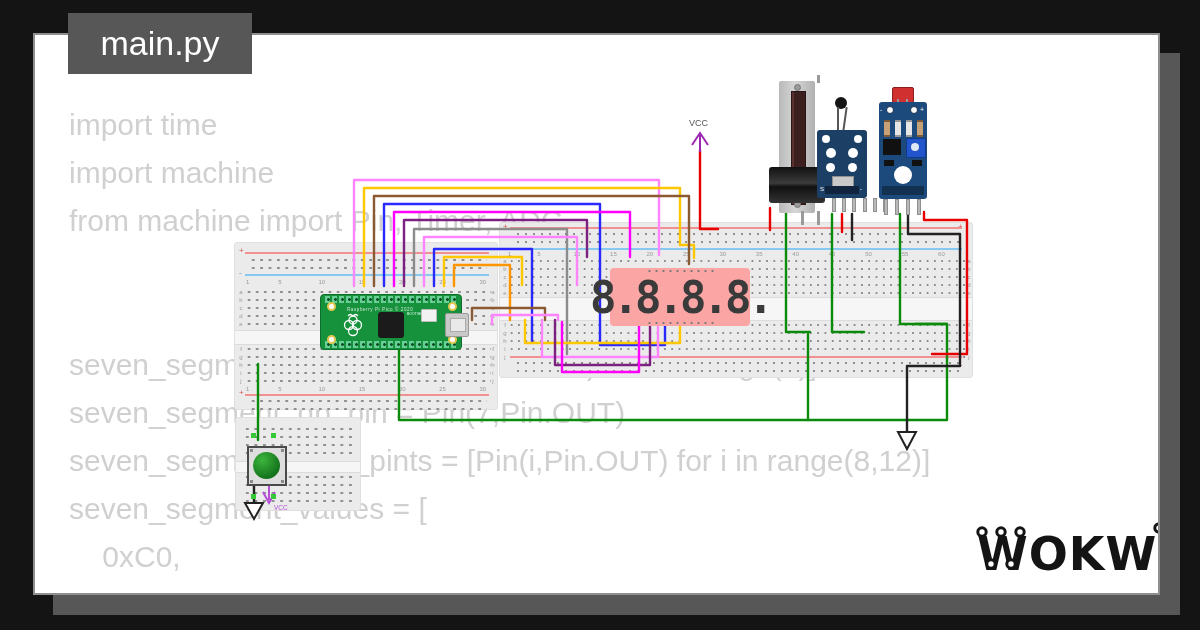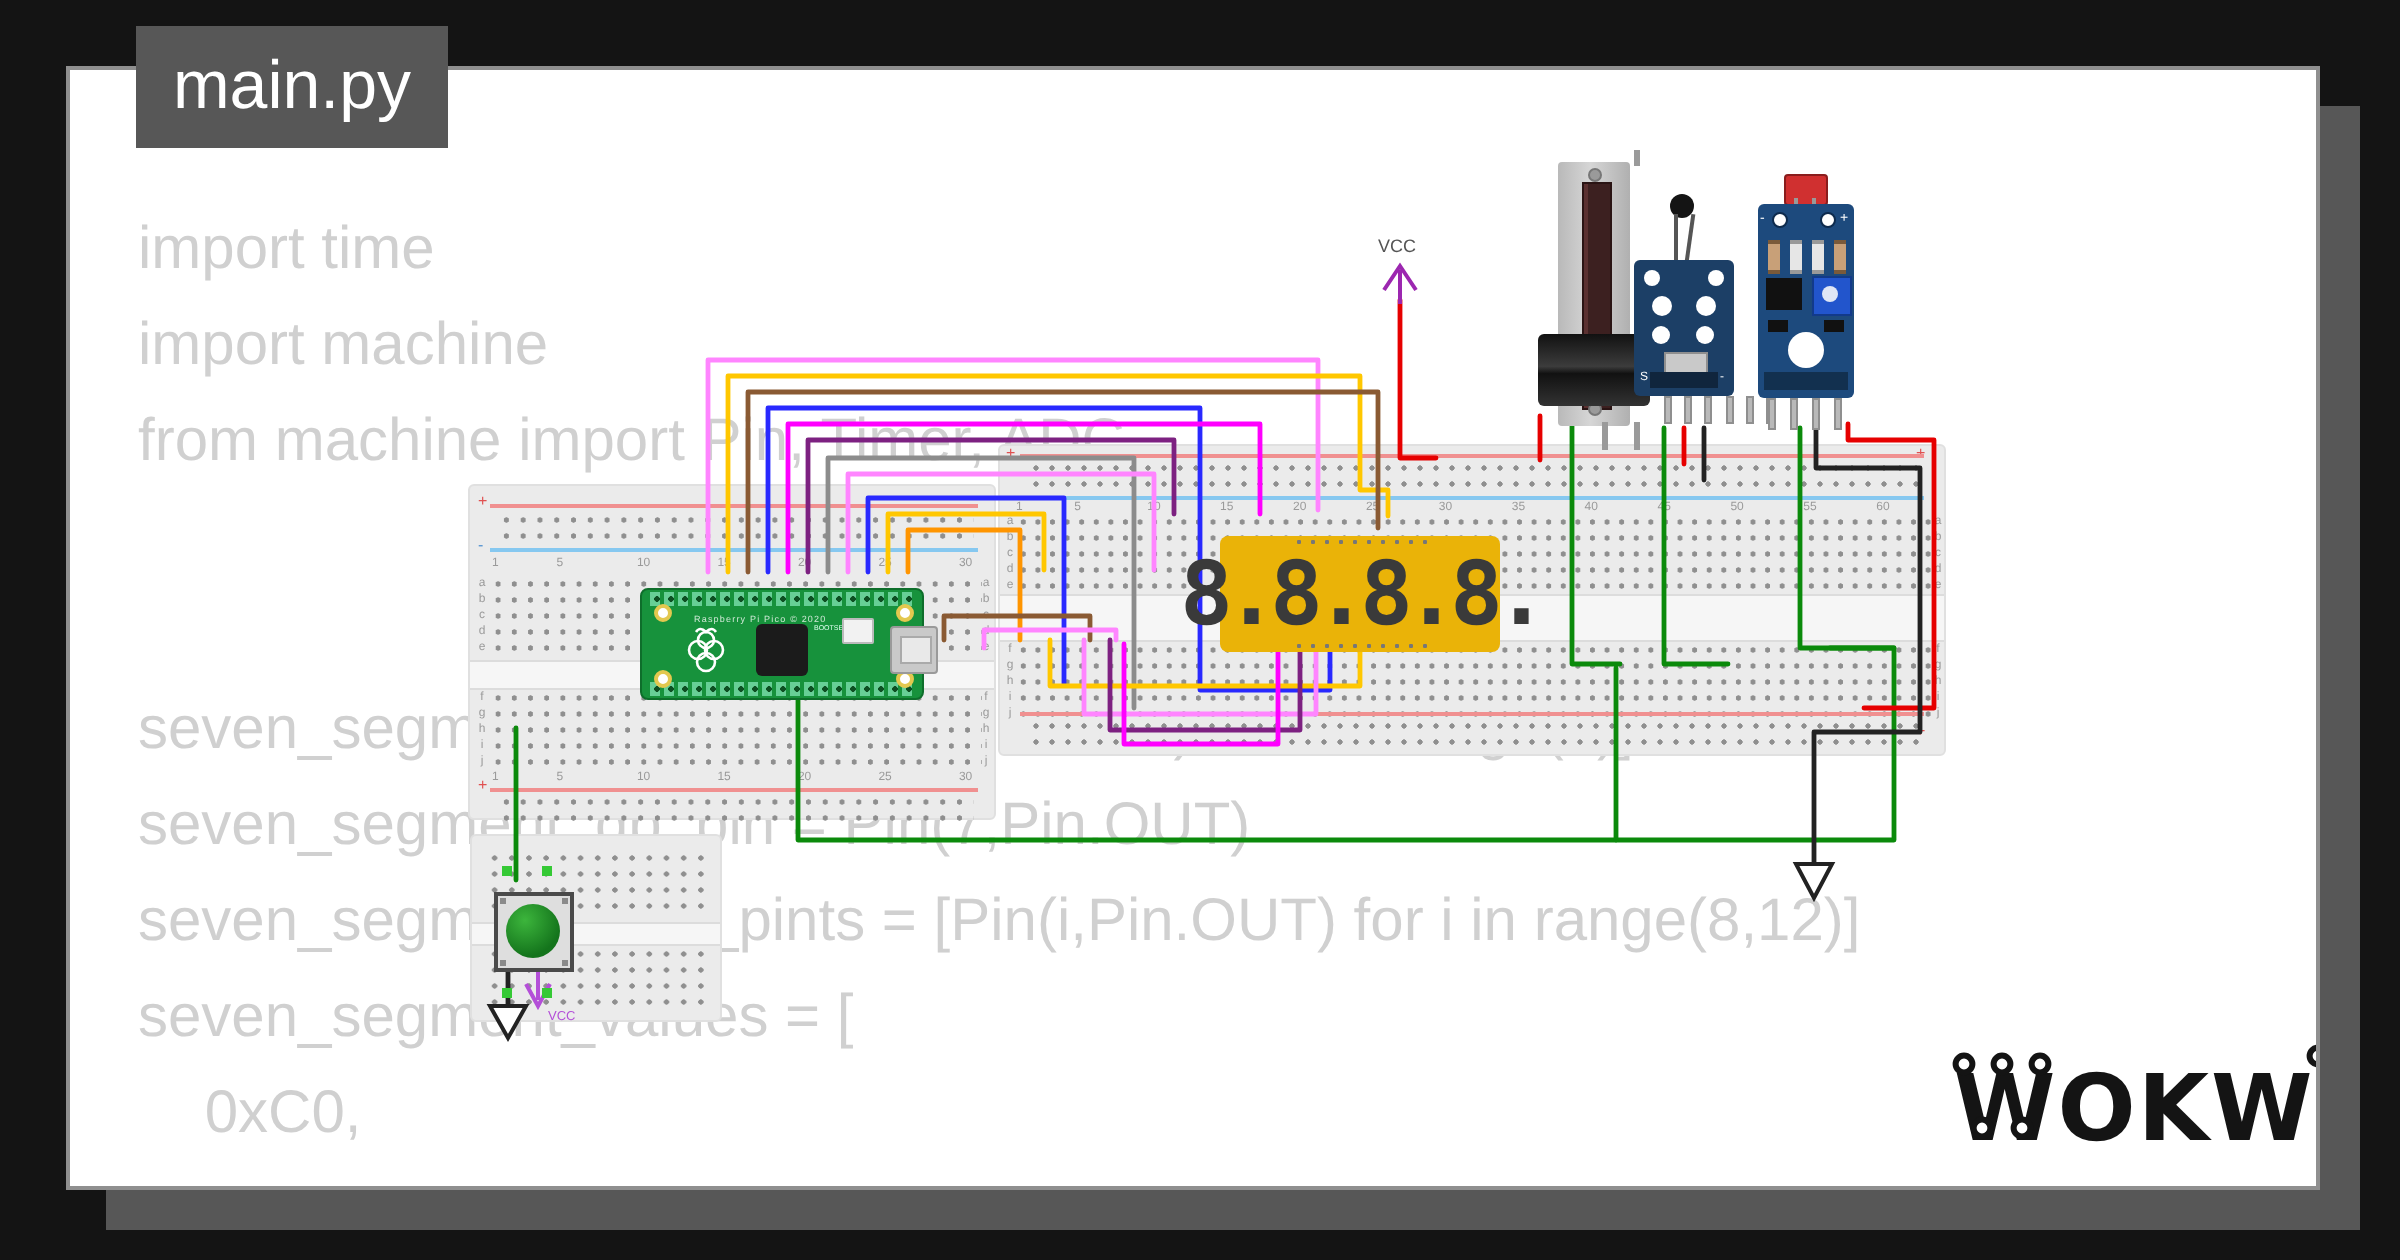--- a/index.html
+++ b/index.html
@@ -1,21 +1,21 @@
 <!DOCTYPE html>
 <html><head>
 <meta charset="utf-8">
 <style>
   html,body{margin:0;padding:0;background:#141414;}
   .frame{position:relative;width:1200px;height:630px;background:#141414;overflow:hidden;
          font-family:"Liberation Sans",sans-serif;}
   .canvas{position:absolute;left:33px;top:33px;width:1127px;height:562px;background:#ffffff;
           border:2px solid #8f8f8f;box-sizing:border-box;overflow:hidden;
           box-shadow:20px 20px 0 0 #575757;}
-  .title-box{position:absolute;left:68px;top:13px;width:156px;height:61px;background:#575757;
+  .title-box{position:absolute;left:68px;top:13px;width:184px;height:61px;background:#575757;
              color:#fff;font-size:34px;display:flex;align-items:center;justify-content:center;z-index:60;}
   .code{position:absolute;left:34px;top:66px;color:#d0d0d0;font-size:30px;font-weight:400;
         white-space:pre;z-index:1;}
   .code div{height:48px;line-height:48px;}
   
   .bb{position:absolute;background:#ebebeb;border:1px solid #e0e0e0;border-radius:3px;box-sizing:border-box;z-index:2;}
   .dots{position:absolute;background-image:radial-gradient(circle,#8f8f8f 1.2px,transparent 1.45px);}
   .railline-r{position:absolute;height:2px;background:#f09090;}
   .railline-b{position:absolute;height:2px;background:#86c8f0;}
   .channel{position:absolute;background:#f6f6f6;border-top:1px solid #dcdcdc;border-bottom:1px solid #dcdcdc;}
@@ -32,21 +32,21 @@
         repeating-linear-gradient(90deg,#67cf96 0 5px,#17923c 5px 7px);
      background-size:7px 7px,7px 7px;}
   .pico-label{position:absolute;left:26px;top:12px;color:#cfe9d6;font-size:4.5px;letter-spacing:.6px;white-space:nowrap;}
   .chip{position:absolute;left:57px;top:17px;width:26px;height:26px;background:#1b1b1b;border-radius:3px;}
   .bootsel{position:absolute;left:100px;top:14px;width:14px;height:11px;background:#f2f2f2;border:1px solid #bbb;border-radius:1px;}
   .bootsel-txt{position:absolute;left:86px;top:17px;font-size:3.5px;color:#dff;color:#dfe;}
   .usb{position:absolute;left:124px;top:18px;width:22px;height:22px;background:#c9c9c9;border:1px solid #9a9a9a;border-radius:2px;}
   .usb:after{content:"";position:absolute;left:4px;top:4px;right:2px;bottom:4px;background:#e9e9e9;border:1px solid #aaa;}
   .hole{position:absolute;width:9px;height:9px;border-radius:50%;background:#fff;border:2.5px solid #e3c84f;box-sizing:border-box;}
   .berry{position:absolute;left:18px;top:16px;width:28px;height:28px;}
-  .sseg{width:140px;height:58px;background:#eab308;border-radius:4px;color:#3a3a3a;
+  .sseg{width:140px;height:58px;background:#fca5a5;border-radius:4px;color:#3a3a3a;
         font-family:"DejaVu Sans Mono",monospace;font-size:44px;font-weight:bold;letter-spacing:-4px;
         display:flex;align-items:center;justify-content:center;}
   .pinstrip{position:absolute;left:36px;width:68px;height:4px;
         background-image:radial-gradient(circle,#777 1px,transparent 1.2px);background-size:7px 4px;}
   .potbody{width:36px;height:132px;background:linear-gradient(90deg,#b9b9b9,#d6d6d6 45%,#b0b0b0);border-radius:2px;}
   .pottrack{position:absolute;left:12px;top:10px;width:13px;height:112px;background:#3c2020;border:1px solid #2a1414;
             box-shadow:inset 2px 0 0 #5a3030;}
   .potknob{position:absolute;width:56px;height:36px;background:linear-gradient(180deg,#111,#3c3c3c 45%,#111 55%,#333);border-radius:3px;}
   .screw{position:absolute;width:7px;height:7px;border-radius:50%;background:#9a9a9a;border:1px solid #777;box-sizing:border-box;}
   .ntc{width:50px;height:68px;background:#1c3f66;border-radius:3px;}

